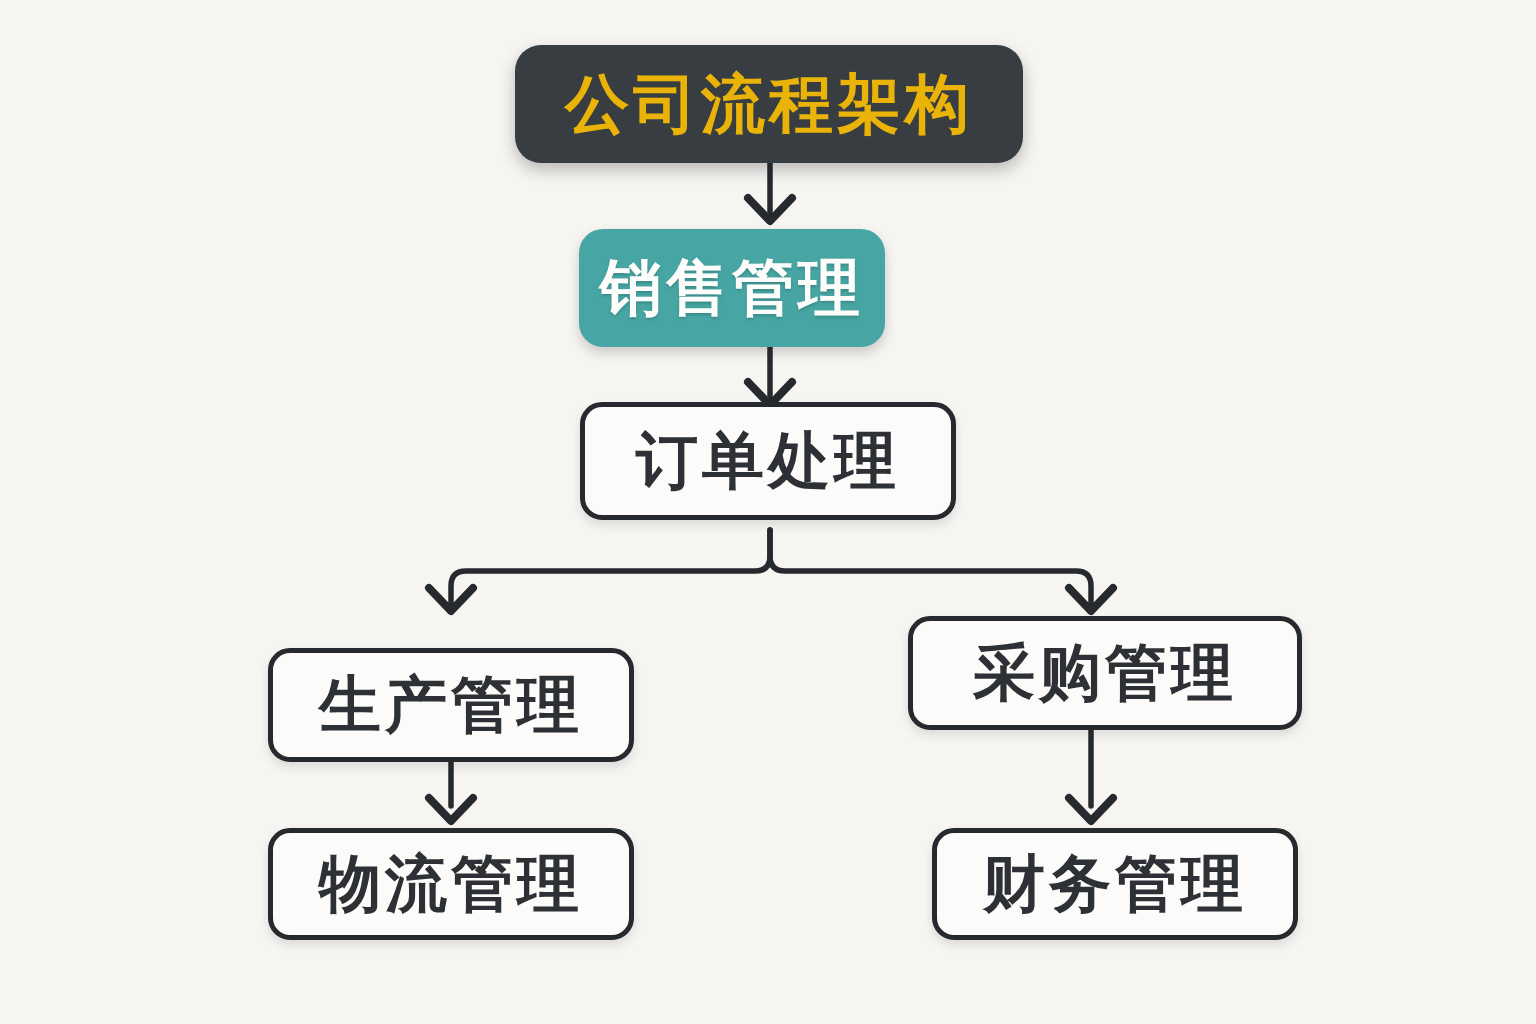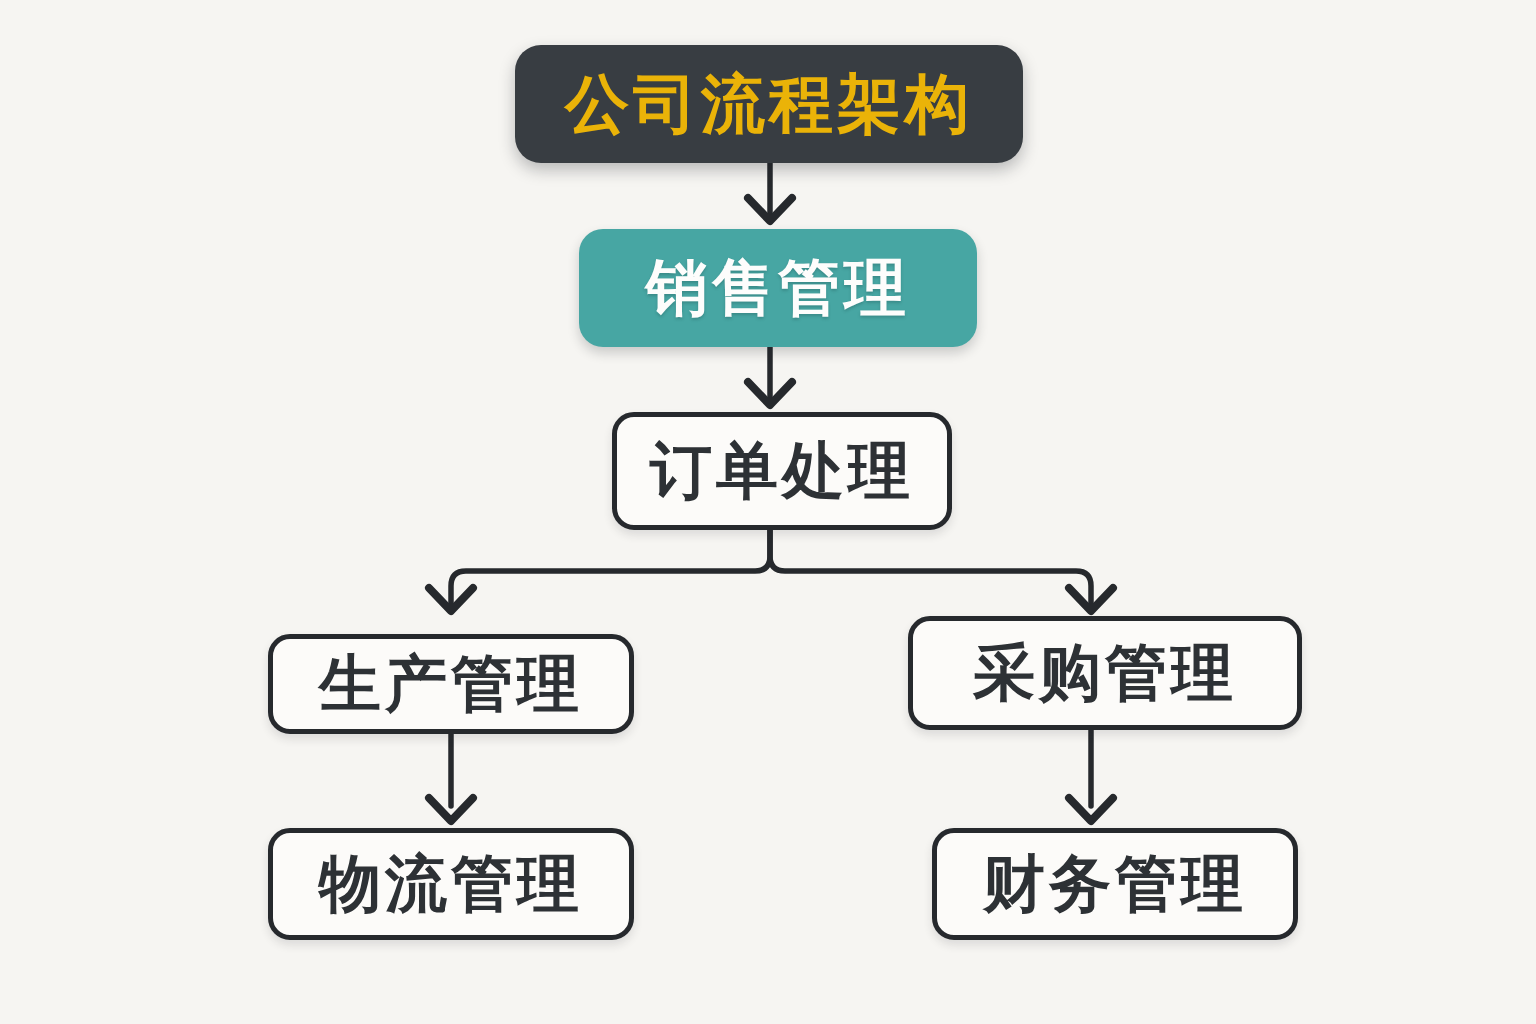--- a/index.html
+++ b/index.html
@@ -37,23 +37,23 @@
   }
   .node.outline{
     background:#fcfbf9;color:#2d3135;
     border:5px solid #26292d;
     border-radius:22px;
     font-size:62px;
     box-shadow:0 5px 10px rgba(30,34,38,.12);
   }
   
   .n-root       {left:515px; top:45px;  width:508px; height:118px;}
-  .n-sales      {left:579px; top:229px; width:398px; height:118px;}
-  .n-order      {left:580px; top:412px; width:340px; height:118px;margin-left:32px;}
-  .n-production {left:268px; top:634px; width:366px; height:100px;}
+  .n-sales      {left:579px; top:229px; width:306px; height:118px;}
+  .n-order      {left:580px; top:402px; width:376px; height:118px;}
+  .n-production {left:268px; top:648px; width:366px; height:114px;}
   .n-purchasing {left:908px; top:616px; width:394px; height:114px;font-family:Liberation Serif, serif;}
   .n-logistics  {left:268px; top:828px; width:366px; height:112px;text-align:center;}
   .n-finance    {left:908px; top:828px; width:366px; height:112px;margin-left:24px;}
 </style>
 </head>
 <body>
 
 <div class="canvas">
 
   <svg class="connectors" viewBox="0 0 1536 1024" aria-hidden="true">

